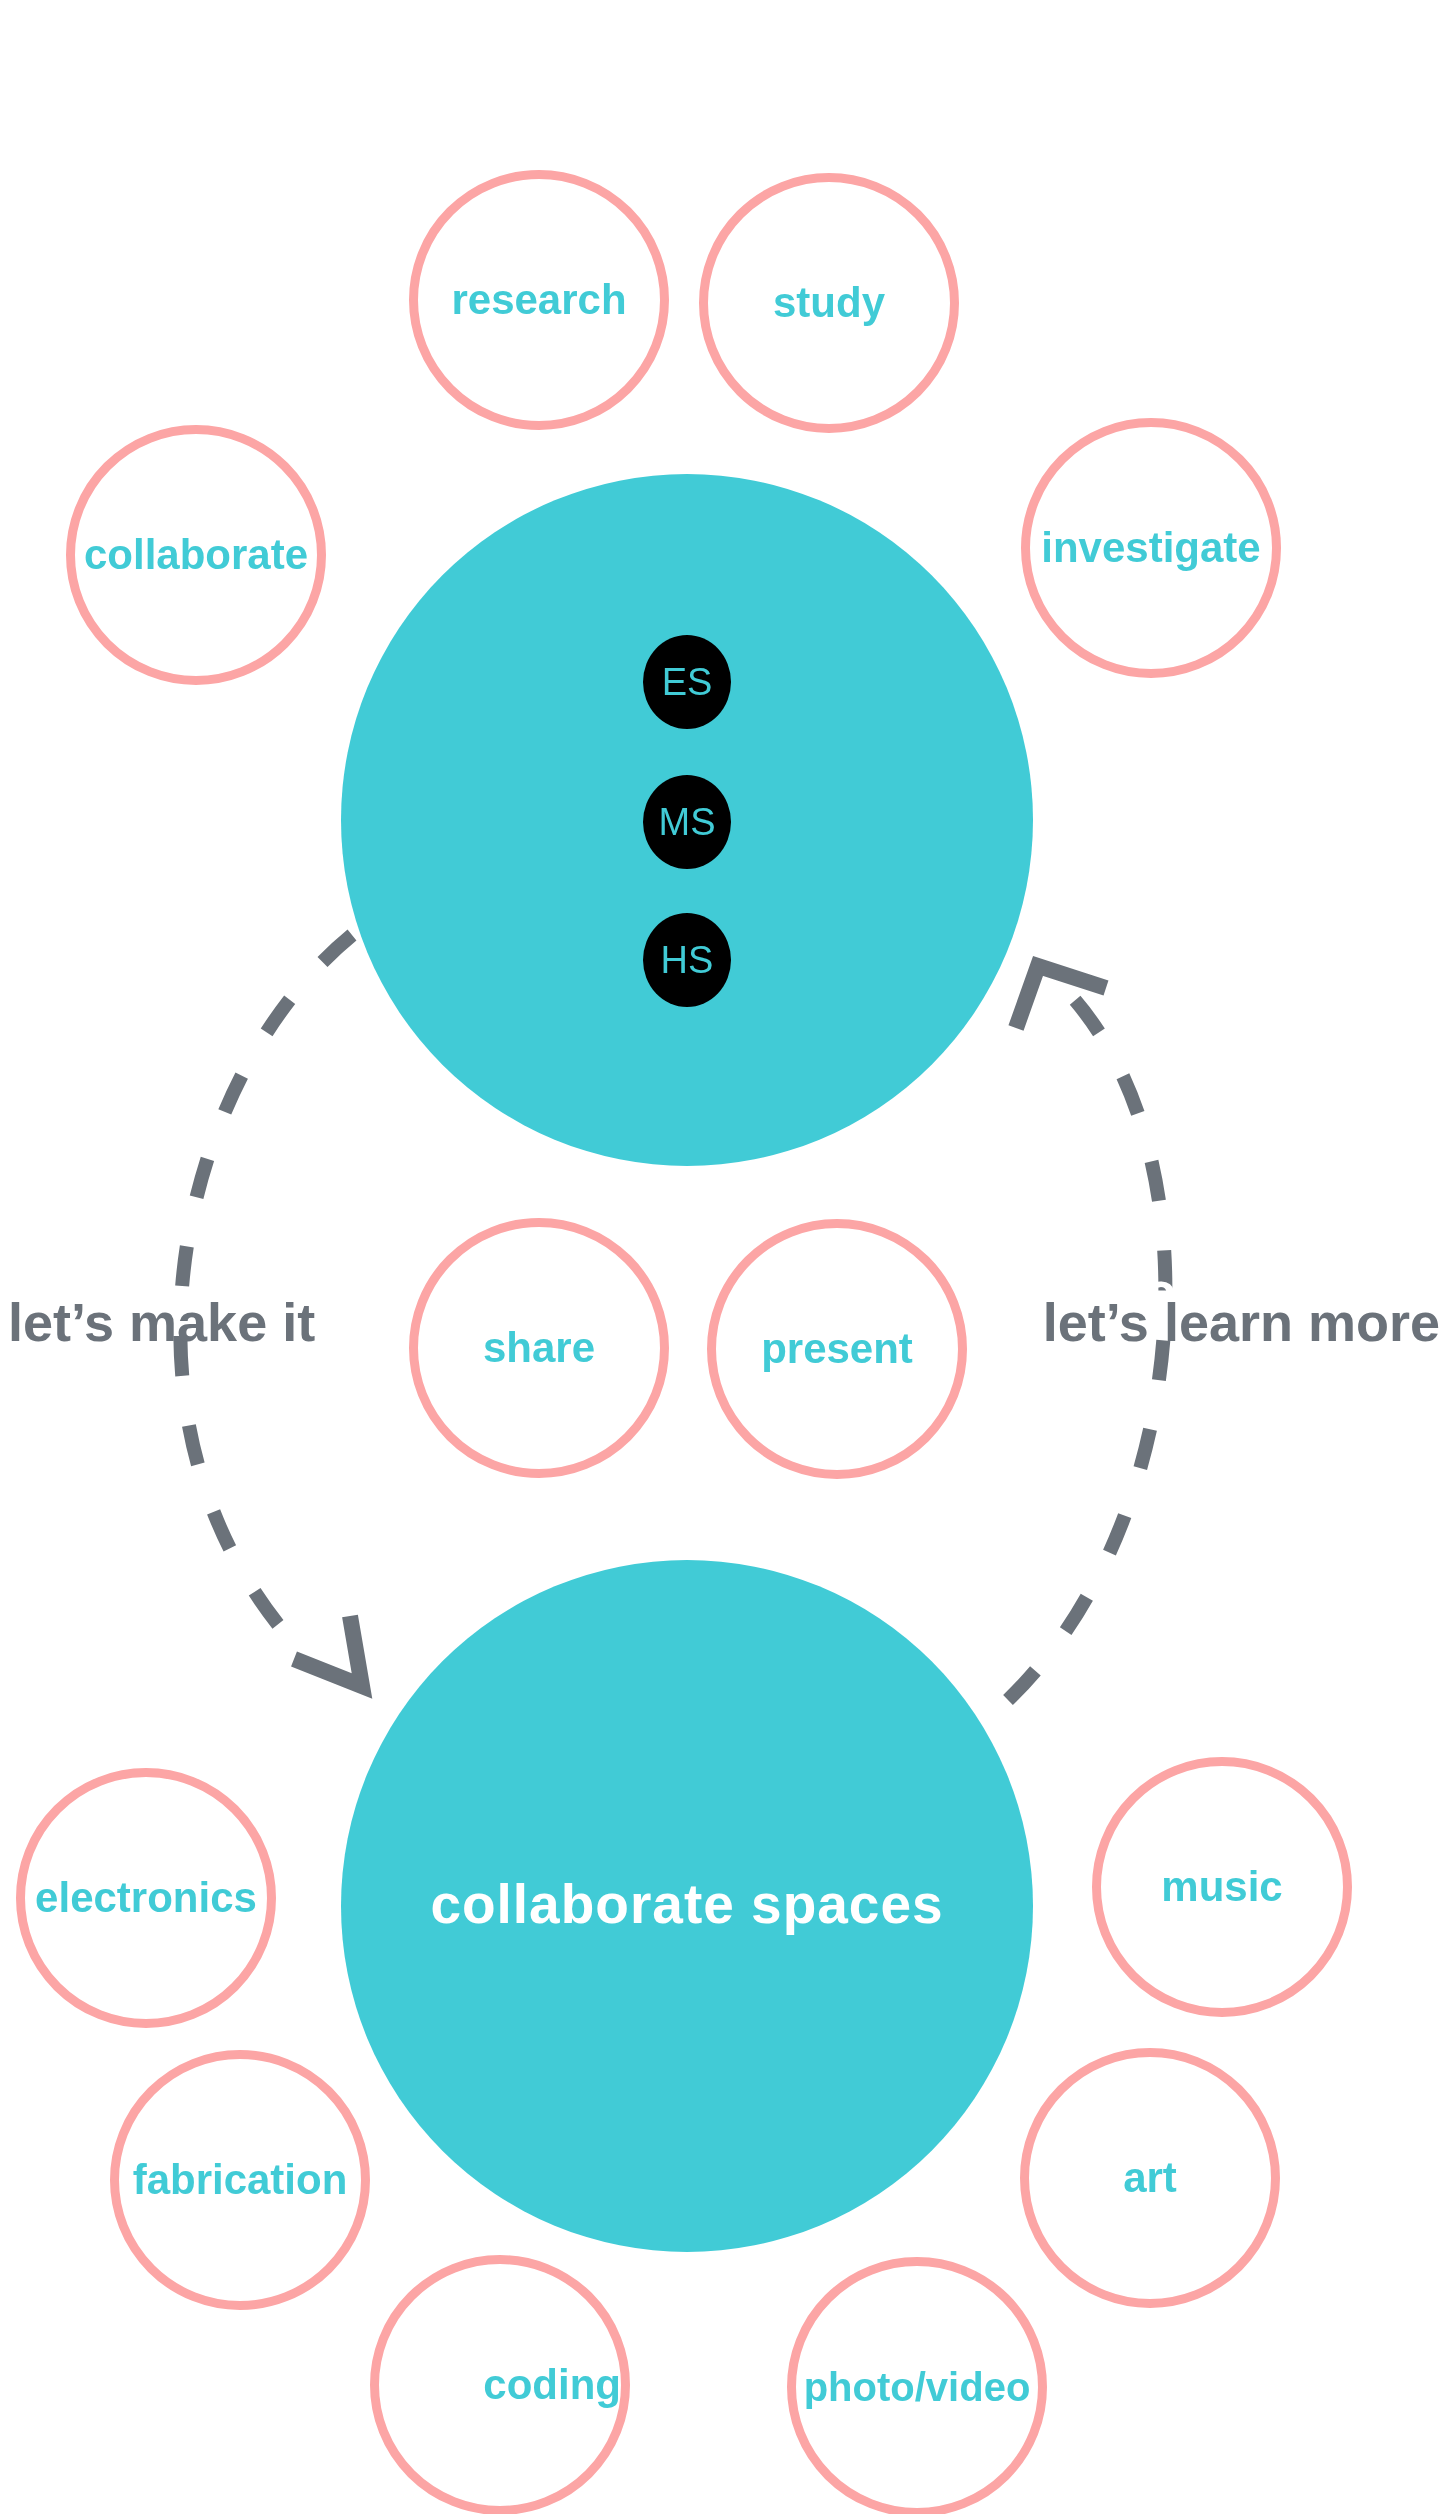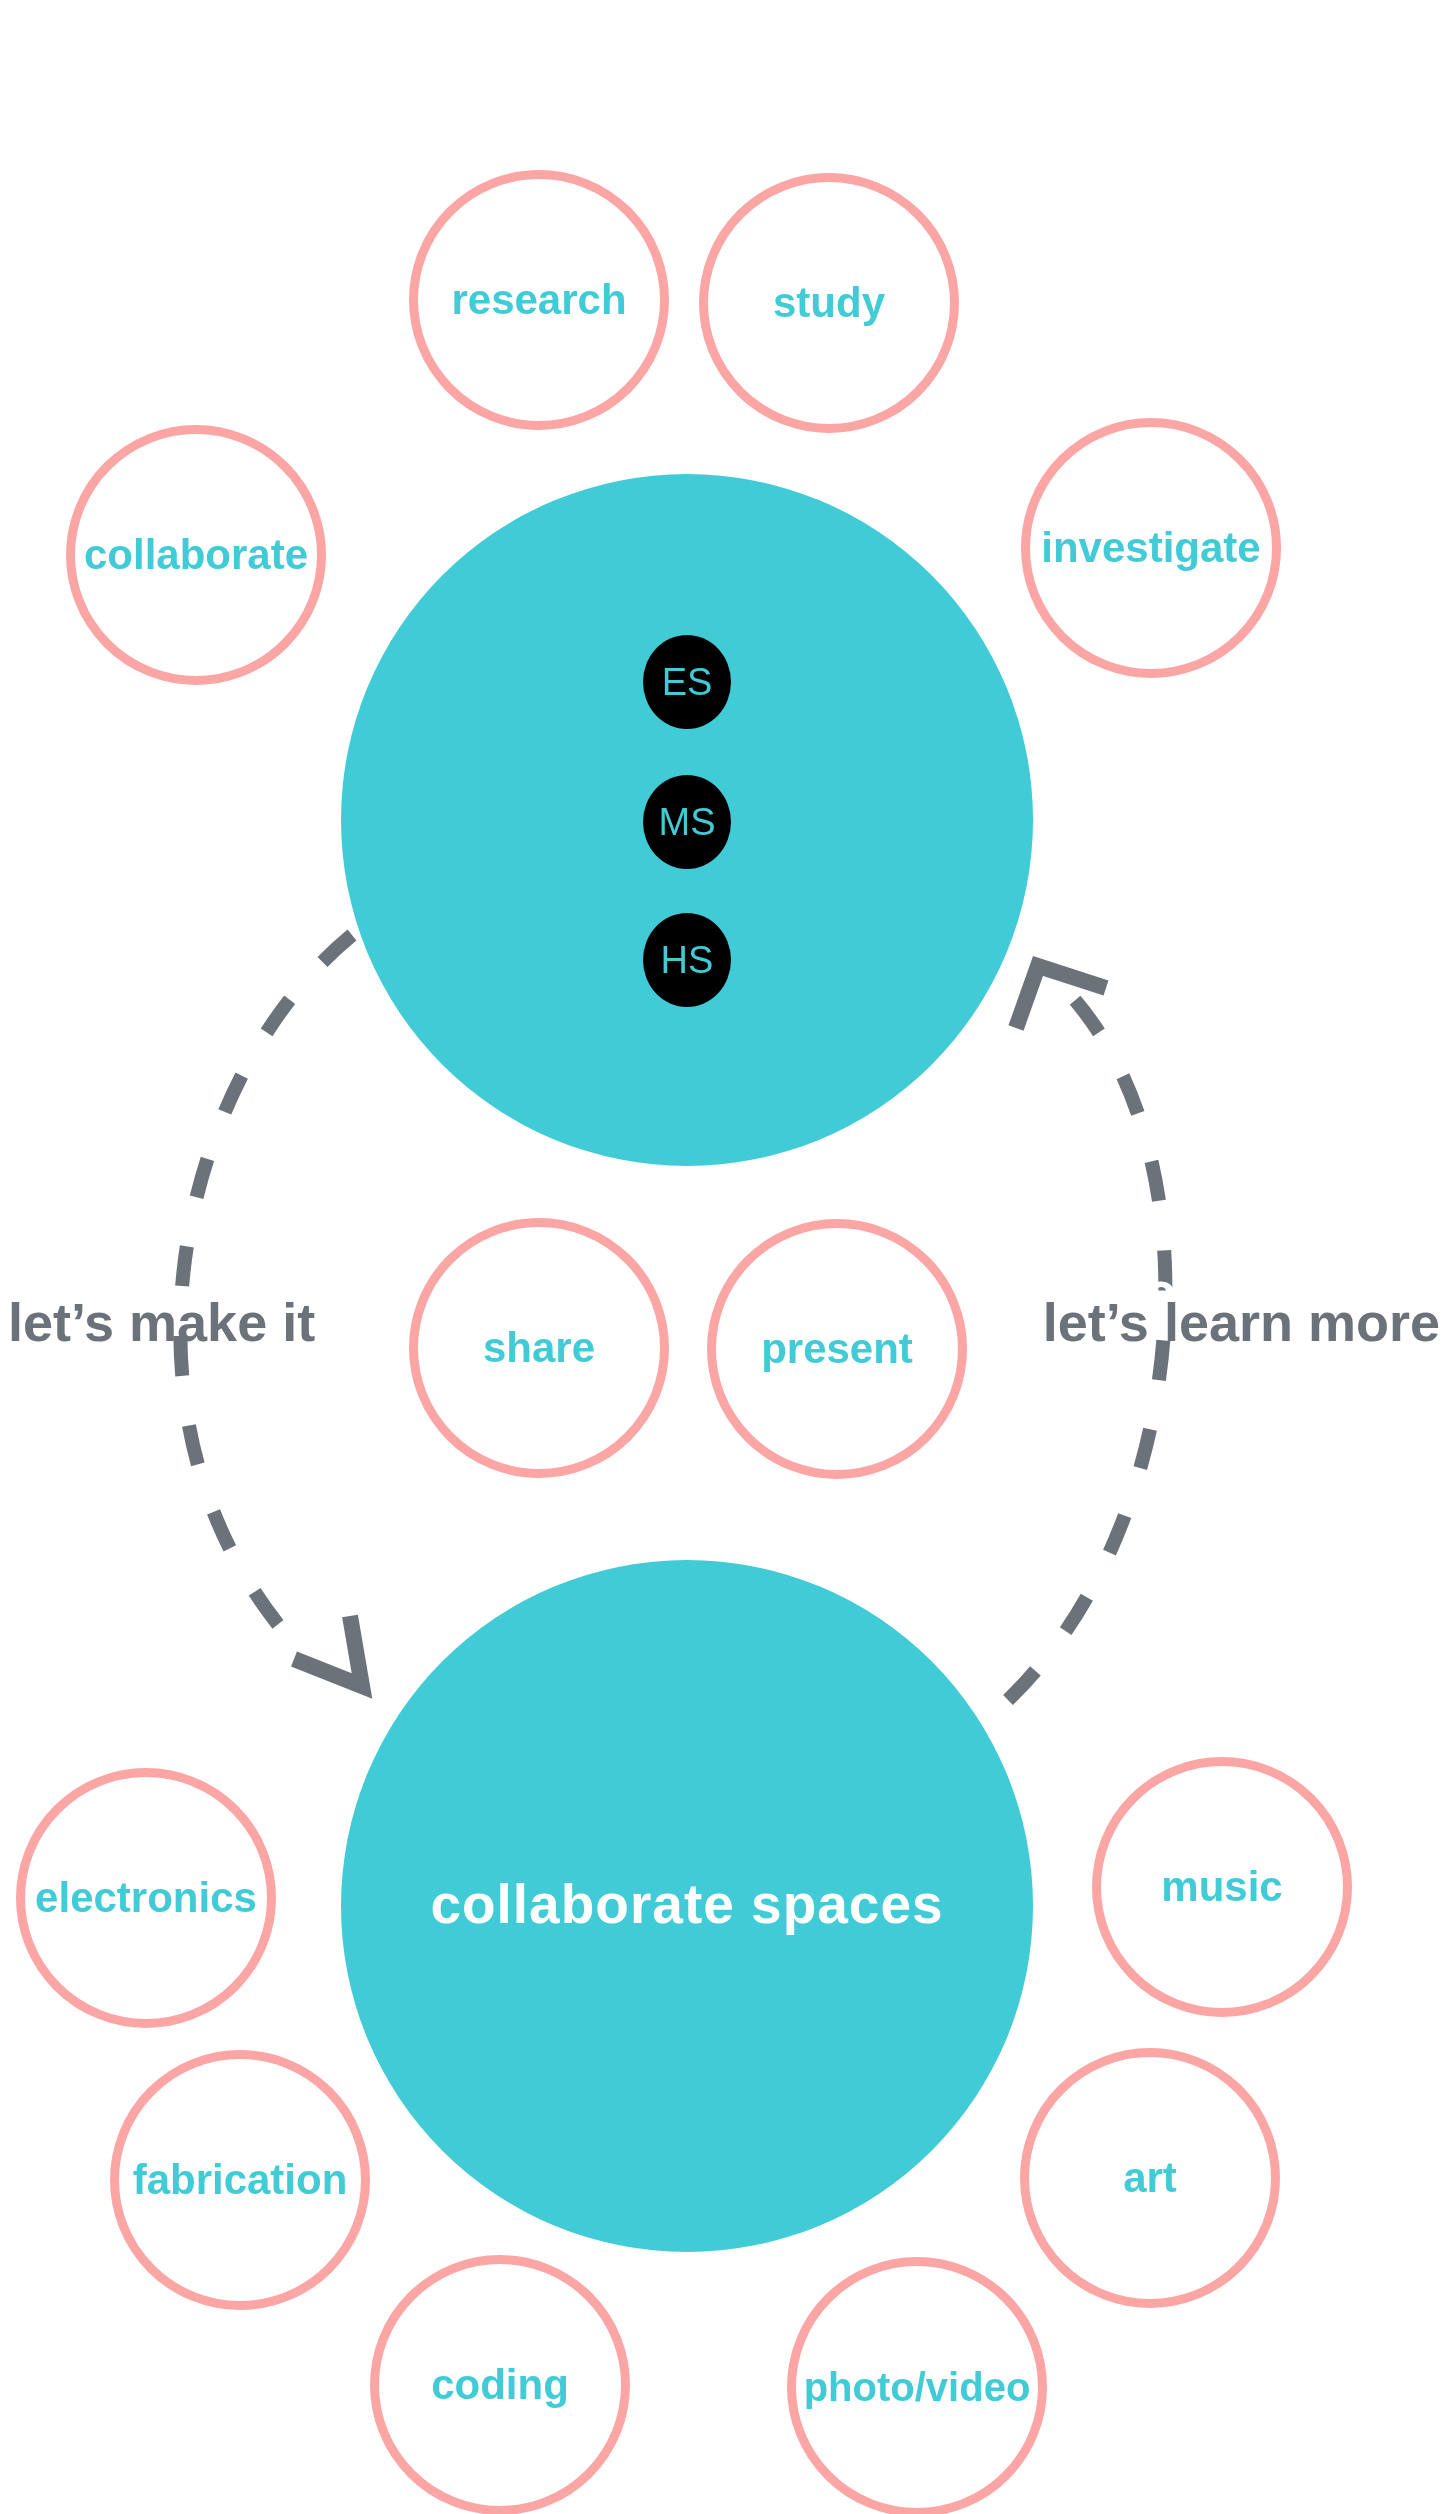--- a/index.html
+++ b/index.html
@@ -81,21 +81,21 @@
   .sat-research    { left: 409px;  top: 170px; }
   .sat-study       { left: 699px;  top: 173px; }
   .sat-collaborate { left: 66px;   top: 425px; }
   .sat-investigate { left: 1021px; top: 418px; }
   .sat-share       { left: 409px;  top: 1218px; }
   .sat-present     { left: 707px;  top: 1219px; }
   .sat-electronics { left: 16px;   top: 1768px; }
   .sat-music       { left: 1092px; top: 1757px; }
   .sat-fabrication { left: 110px;  top: 2050px; }
   .sat-art         { left: 1020px; top: 2048px; }
-  .sat-coding      { left: 370px;  top: 2255px; }
+  .sat-coding      { left: 370px;  top: 2255px; justify-content: flex-end; }
   .sat-photo_video { left: 787px;  top: 2257px; font-size: 40px; }
 
   
   .flow-label {
     position: absolute;
     color: #6B727A;
     font-size: 54px;
     font-weight: bold;
     line-height: 64px;
     white-space: nowrap;

